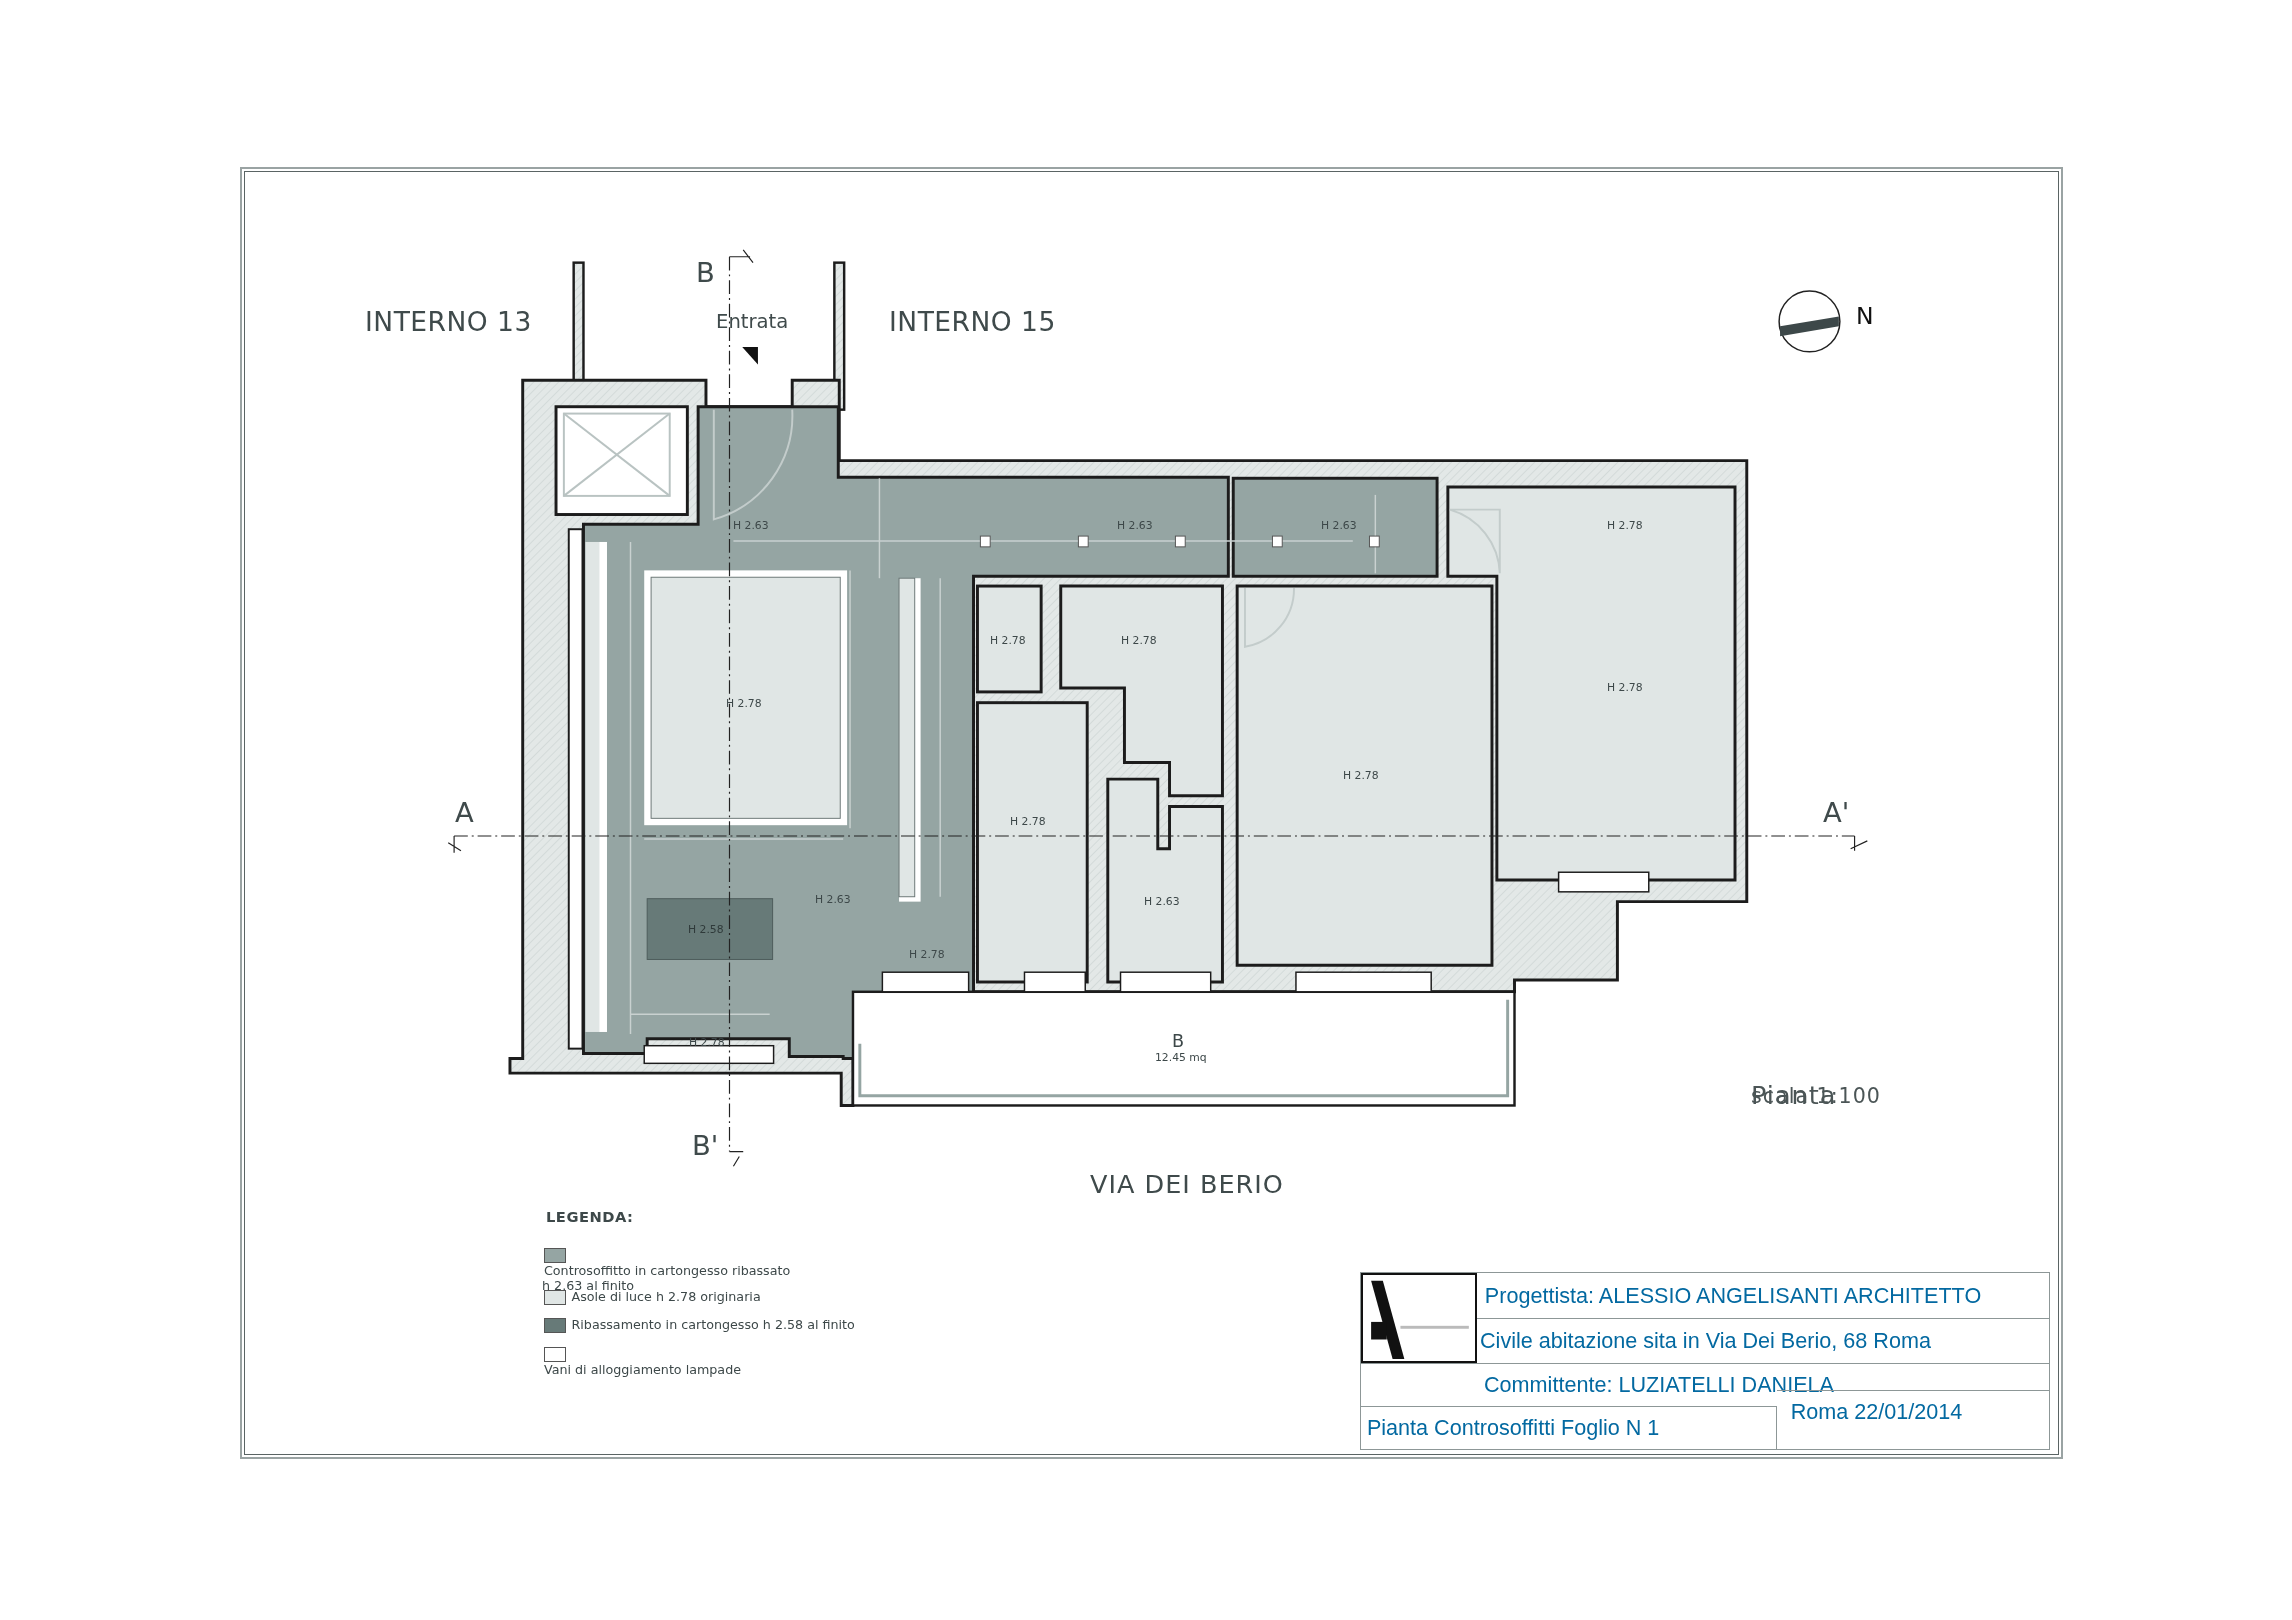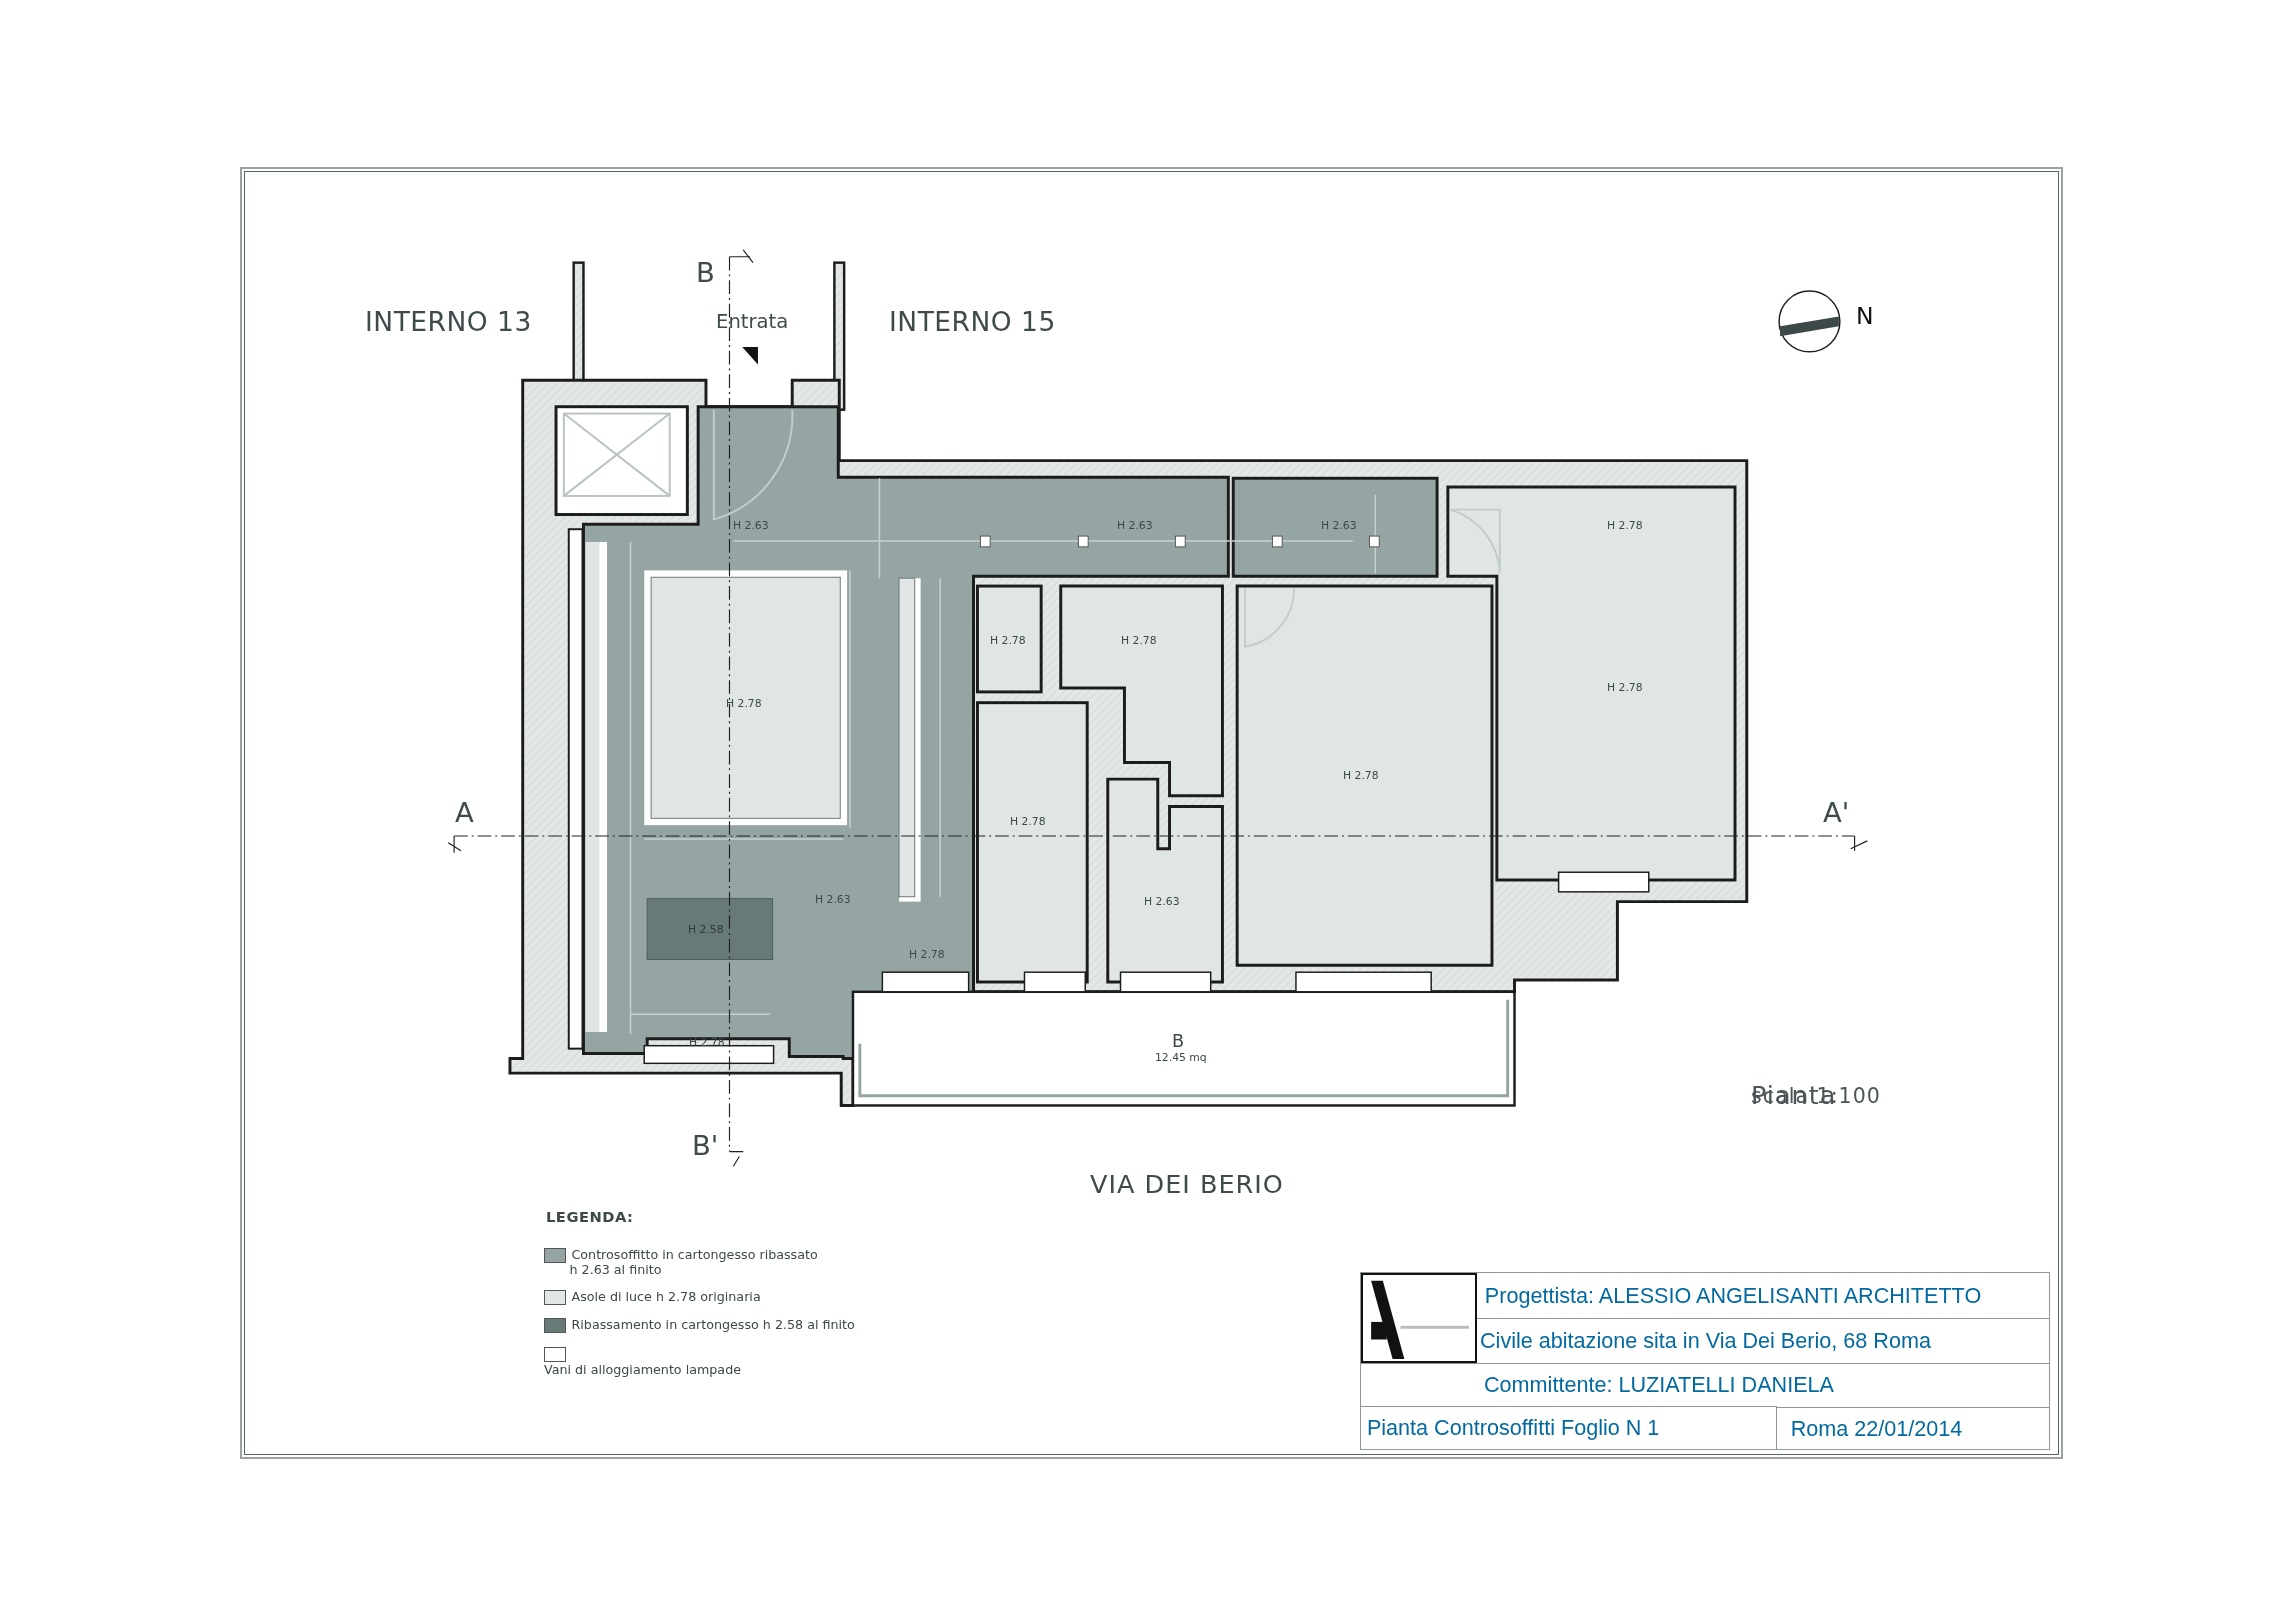--- a/index.html
+++ b/index.html
@@ -157,21 +157,21 @@
 <div class="lbl" style="left:1856px;top:302px;font-size:23.5px;color:#111;">N</div>
 <div class="lbl sec" style="left:455px;top:797px;">A</div>
 <div class="lbl sec" style="left:1823px;top:797px;">A'</div>
 <div class="lbl sec" style="left:696px;top:257px;">B</div>
 <div class="lbl sec" style="left:692px;top:1130px;">B'</div>
 
 <div class="scale-title">Pianta</div>
 <div class="scale-sub">scala 1:100</div>
 
 <div class="legend-title">LEGENDA:</div>
-<div class="legend-item" style="top:1247px;">
+<div class="legend-item" style="top:1247px;flex-direction:column;">
   <span class="swatch" style="background:#95a5a3;"></span>
   <span>
     <span style="display:block;">Controsoffitto in  cartongesso ribassato</span>
     <span style="display:block;margin-left:-2px;">h 2.63 al finito</span>
   </span>
 </div>
 <div class="legend-item" style="top:1289px;">
   <span class="swatch" style="background:#e0e6e5;"></span>
   <span>Asole di luce h 2.78 originaria</span>
 </div>
@@ -197,17 +197,17 @@
     </div>
   <div class="tb-row" style="top:45px;left:116px;width:572px;height:45px;padding-left:3px;">
       <span>Civile abitazione sita in Via Dei Berio, 68 Roma</span>
     </div>
   <div class="tb-row" style="top:90px;width:688px;height:43px;padding-left:123px;">
       <span>Committente:  LUZIATELLI DANIELA</span>
     </div>
   <div class="tb-row" style="top:133px;width:416px;height:43px;padding-left:5.9px;border-right:1.5px solid #8d9797;">
       <span>Pianta Controsoffitti Foglio N 1</span>
     </div>
-  <div class="tb-row" style="top:134px;left:416px;width:272px;height:43px;padding-left:13.7px;">
+  <div class="tb-row" style="top:117px;left:416px;width:272px;height:43px;padding-left:13.7px;">
       <span>Roma 22/01/2014</span>
     </div>
 </div>
 
 
 </body></html>

